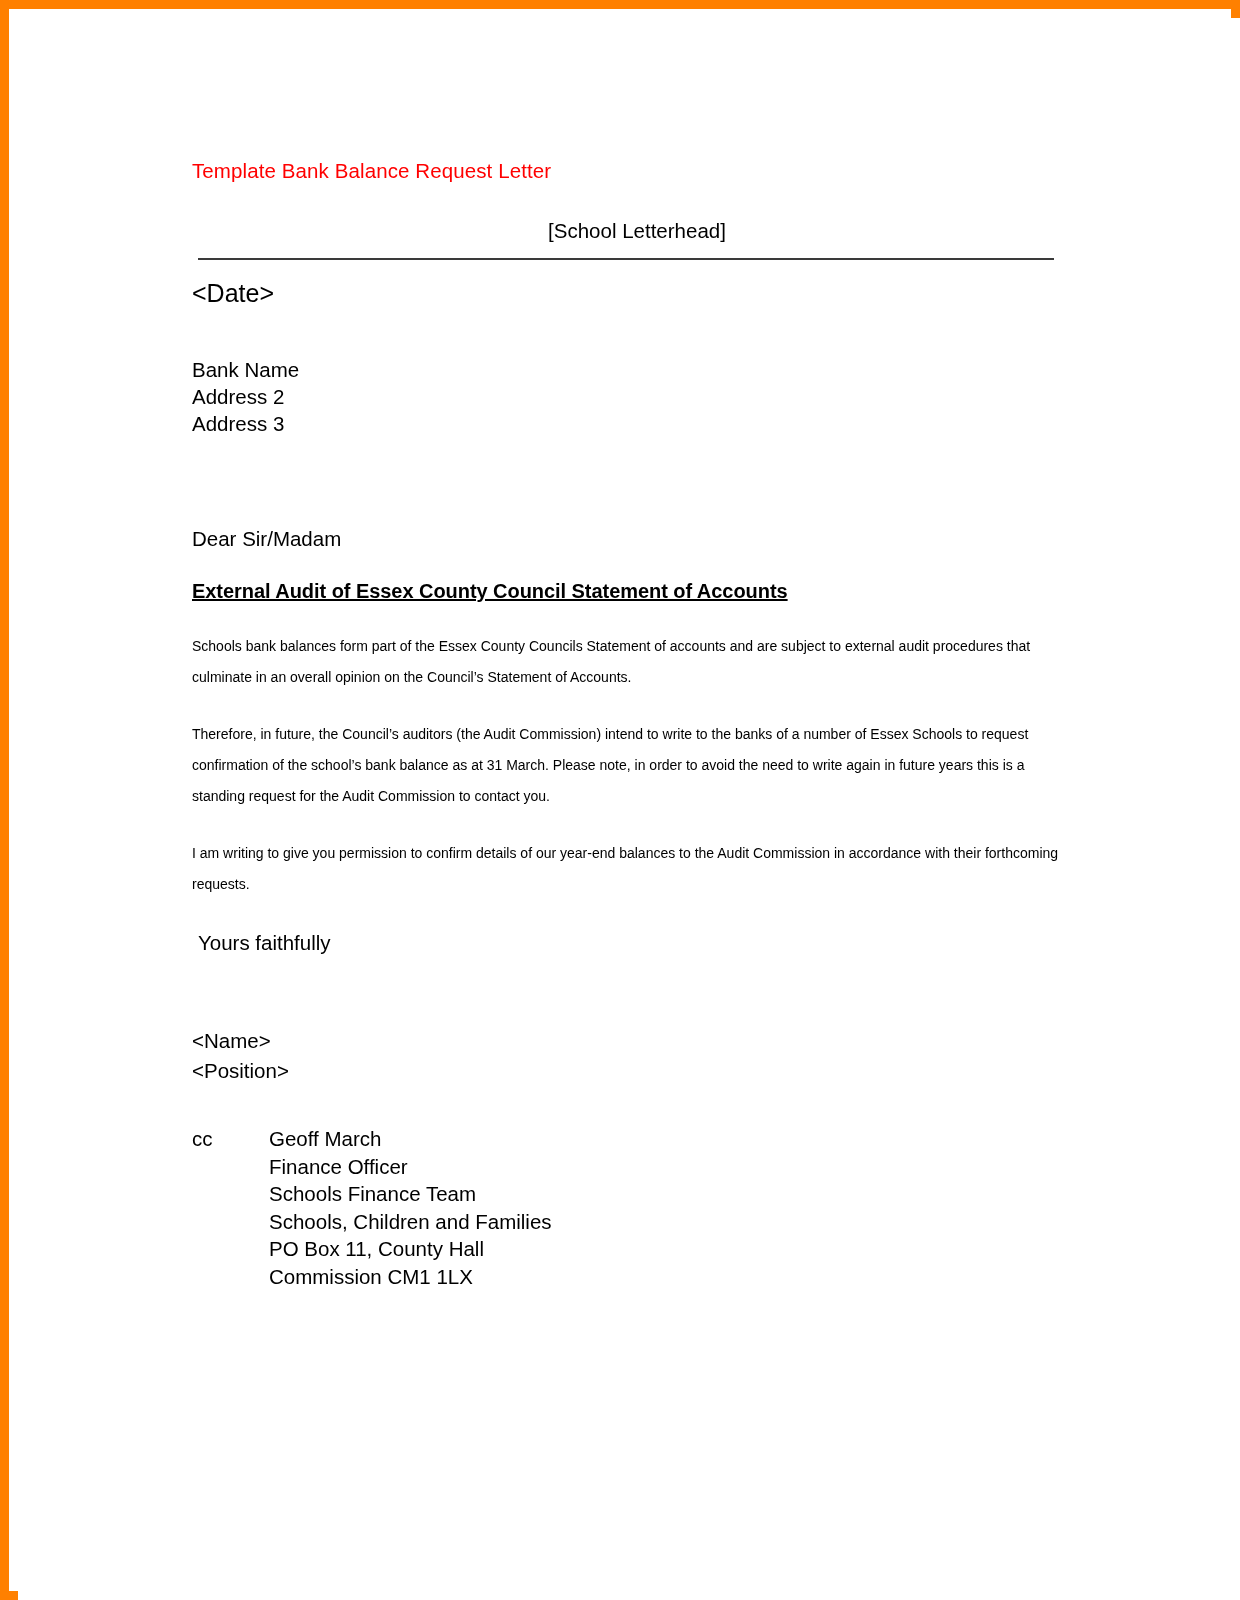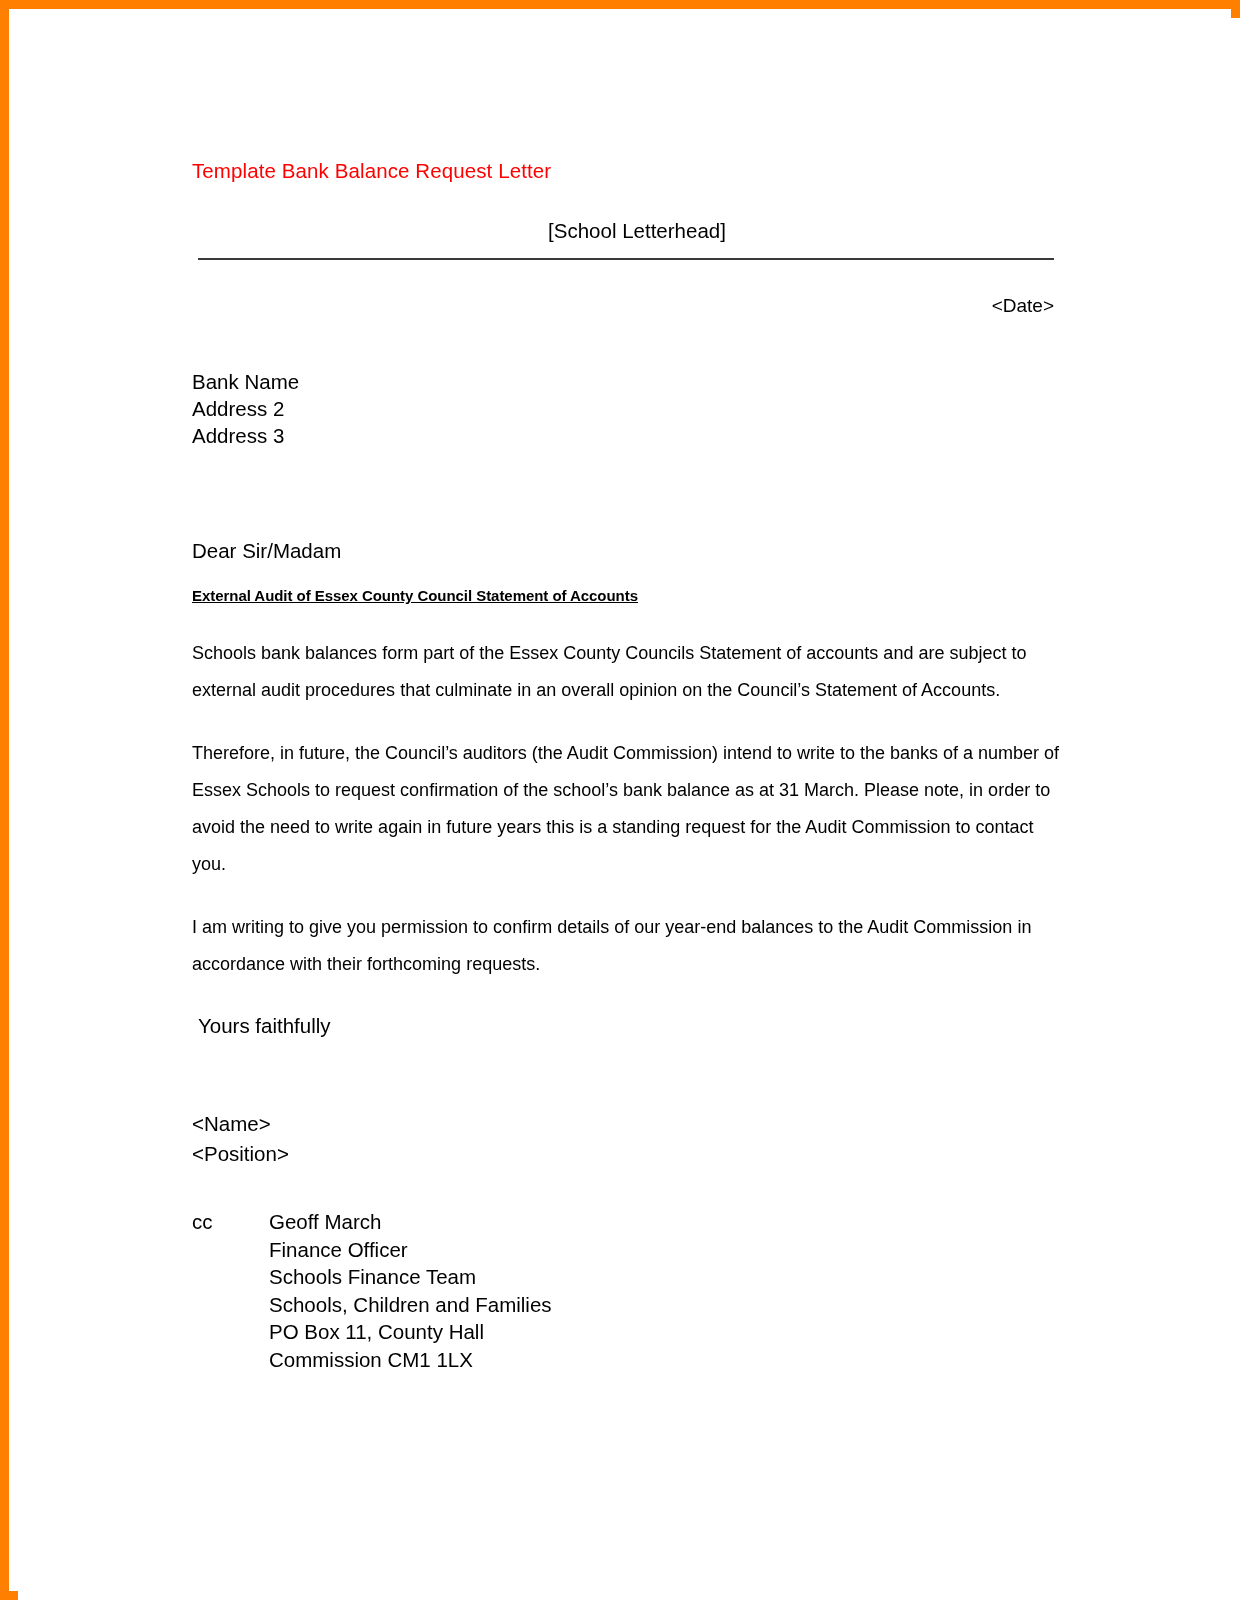--- a/index.html
+++ b/index.html
@@ -73,49 +73,48 @@
   }
 
   .rule {
     height: 0;
     border-top: 2px solid #3a3a3a;
     margin: 0 0 0 6px;
     width: 856px;
   }
 
   .date-line {
-    text-align: right;
-    margin: 32px 0 0 0;
+    margin: 20px 0 0 0;
     padding-right: 8px;
-    font-size: 19px;
+    font-size: 25px;
   }
 
   .address-block {
     margin: 49px 0 0 0;
   }
   .address-block div {
     line-height: 27px;
   }
 
   .salutation {
     margin: 88px 0 0 0;
   }
 
   .subject-heading {
-    margin: 18px 0 0 0;
+    margin: 26px 0 0 0;
     font-weight: bold;
     text-decoration: underline;
-    font-size: 15px;
+    font-size: 20px;
     letter-spacing: -0.05px;
   }
 
   p.para {
     margin: 26px 0 0 0;
-    line-height: 37px;
-    font-size: 18px;
+    line-height: 31px;
+    font-size: 14px;
   }
 
   .closing {
     margin: 29px 0 0 6px;
   }
 
   .signoff-block {
     margin: 70px 0 0 0;
   }
   .signoff-block div {

